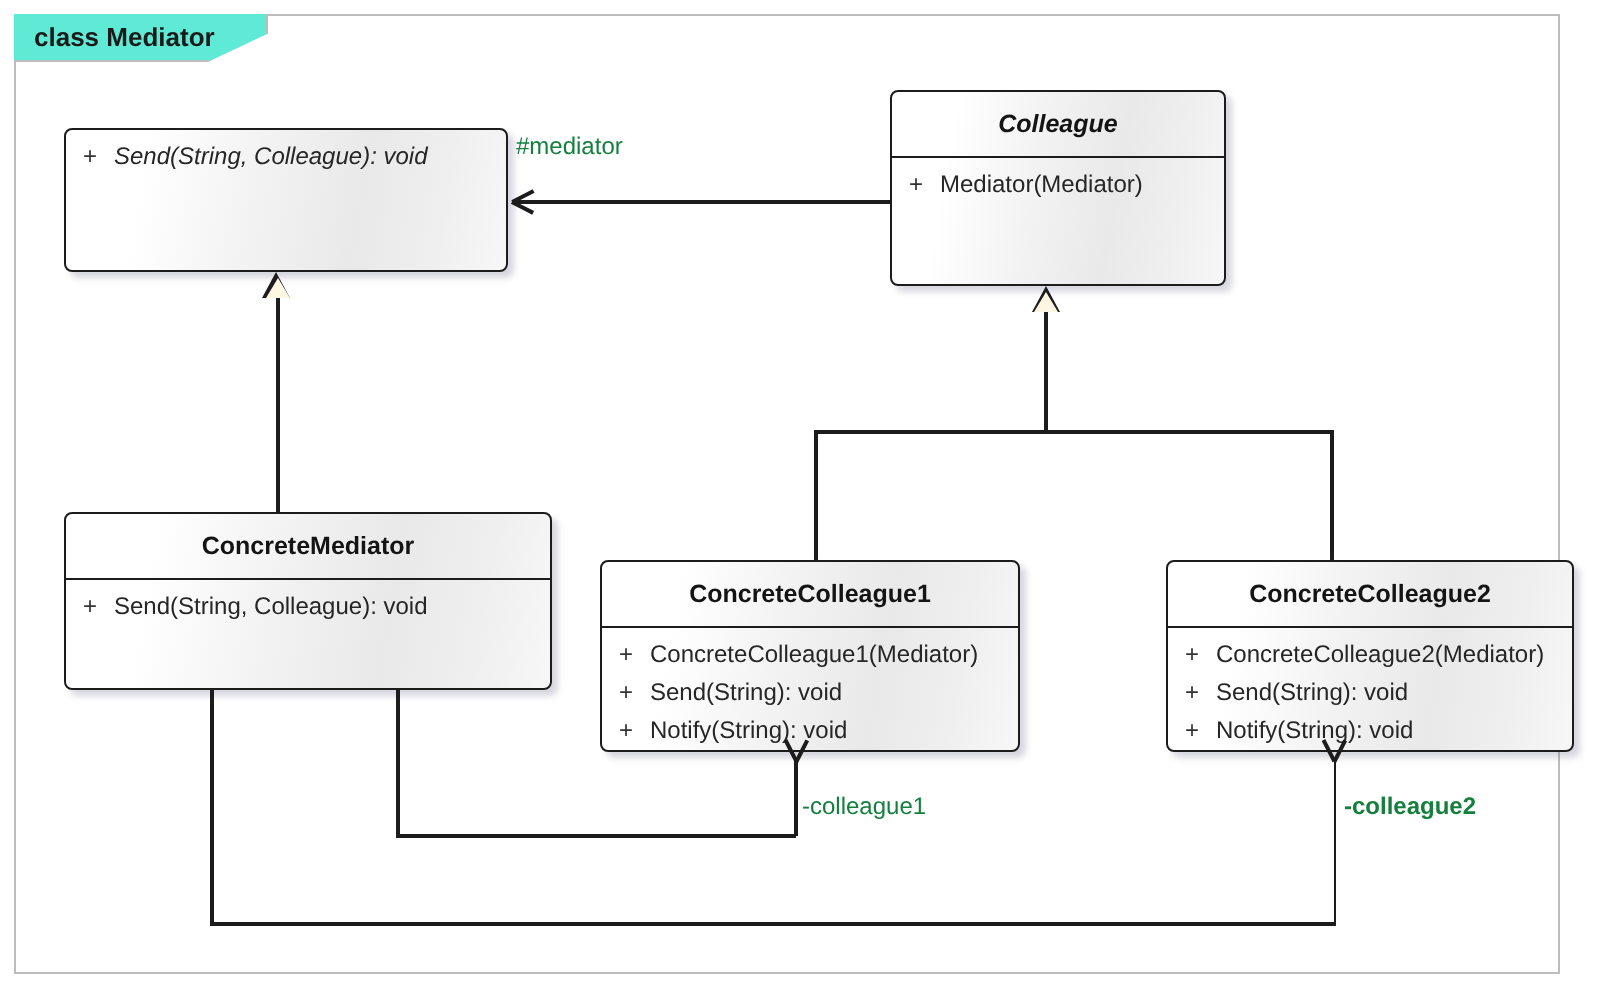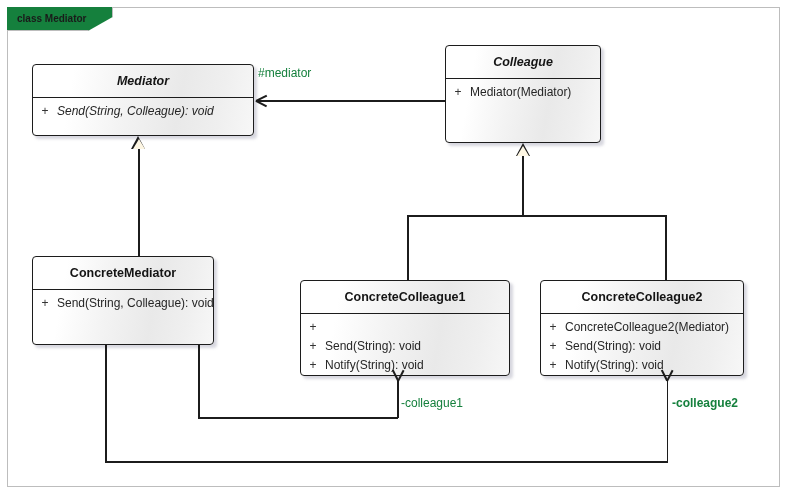--- a/index.html
+++ b/index.html
@@ -32,22 +32,22 @@
   .frame-label {
     position: absolute;
     left: 7px;
     top: 7px;
     height: 24px;
     padding: 0 26px 0 10px;
     box-sizing: border-box;
     border: 1px solid #bdbdbd;
     border-top: none;
     border-left: none;
-    background: #15803d;
-    font-size: 10px;
+    background: #5eead4;
+    font-size: 13px;
     font-weight: bold;
     color: #1a1a1a;
     line-height: 23px;
     white-space: nowrap;
     -webkit-clip-path: polygon(0 0, 100% 0, 100% 40%, 76% 100%, 0 100%);
     clip-path: polygon(0 0, 100% 0, 100% 40%, 76% 100%, 0 100%);
   }
 
   
   .uml-class {
@@ -147,67 +147,67 @@
 </style>
 </head>
 <body>
 
 <div id="canvas">
 
   <div class="frame"></div>
   <div class="frame-label">class Mediator</div>
 
   <div class="uml-class" id="box-mediator" style="left:32px; top:64px; width:222px; height:72px;">
-    <div class="uml-name abstract">Mediator</div>
     <div class="uml-body">
       <div class="uml-member">
         <span class="uml-vis">+</span>
         <span class="uml-sig abstract">Send(String, Colleague): void</span>
       </div>
     </div>
   </div>
 
-  <div class="uml-class" id="box-colleague" style="left:445px; top:45px; width:156px; height:98px;">
+  <div class="uml-class" id="box-colleague" style="left:445px; top:45px; width:168px; height:98px;">
     <div class="uml-name abstract">Colleague</div>
     <div class="uml-body">
       <div class="uml-member">
         <span class="uml-vis">+</span>
         <span class="uml-sig">Mediator(Mediator)</span>
       </div>
     </div>
   </div>
 
-  <div class="uml-class" id="box-concrete-mediator" style="left:32px; top:256px; width:182px; height:89px;">
+  <div class="uml-class" id="box-concrete-mediator" style="left:32px; top:256px; width:244px; height:89px;">
     <div class="uml-name">ConcreteMediator</div>
     <div class="uml-body">
       <div class="uml-member">
         <span class="uml-vis">+</span>
         <span class="uml-sig">Send(String, Colleague): void</span>
       </div>
     </div>
   </div>
 
   <div class="uml-class" id="box-concrete-colleague-1" style="left:300px; top:280px; width:210px; height:96px;">
     <div class="uml-name">ConcreteColleague1</div>
     <div class="uml-body">
       <div class="uml-member">
         <span class="uml-vis">+</span>
+        <span class="uml-sig">ConcreteColleague1(Mediator)</span>
       </div>
       <div class="uml-member">
         <span class="uml-vis">+</span>
         <span class="uml-sig">Send(String): void</span>
       </div>
       <div class="uml-member">
         <span class="uml-vis">+</span>
         <span class="uml-sig">Notify(String): void</span>
       </div>
     </div>
   </div>
 
-  <div class="uml-class" id="box-concrete-colleague-2" style="left:540px; top:280px; width:204px; height:96px;">
+  <div class="uml-class" id="box-concrete-colleague-2" style="left:583px; top:280px; width:204px; height:96px;">
     <div class="uml-name">ConcreteColleague2</div>
     <div class="uml-body">
       <div class="uml-member">
         <span class="uml-vis">+</span>
         <span class="uml-sig">ConcreteColleague2(Mediator)</span>
       </div>
       <div class="uml-member">
         <span class="uml-vis">+</span>
         <span class="uml-sig">Send(String): void</span>
       </div>

